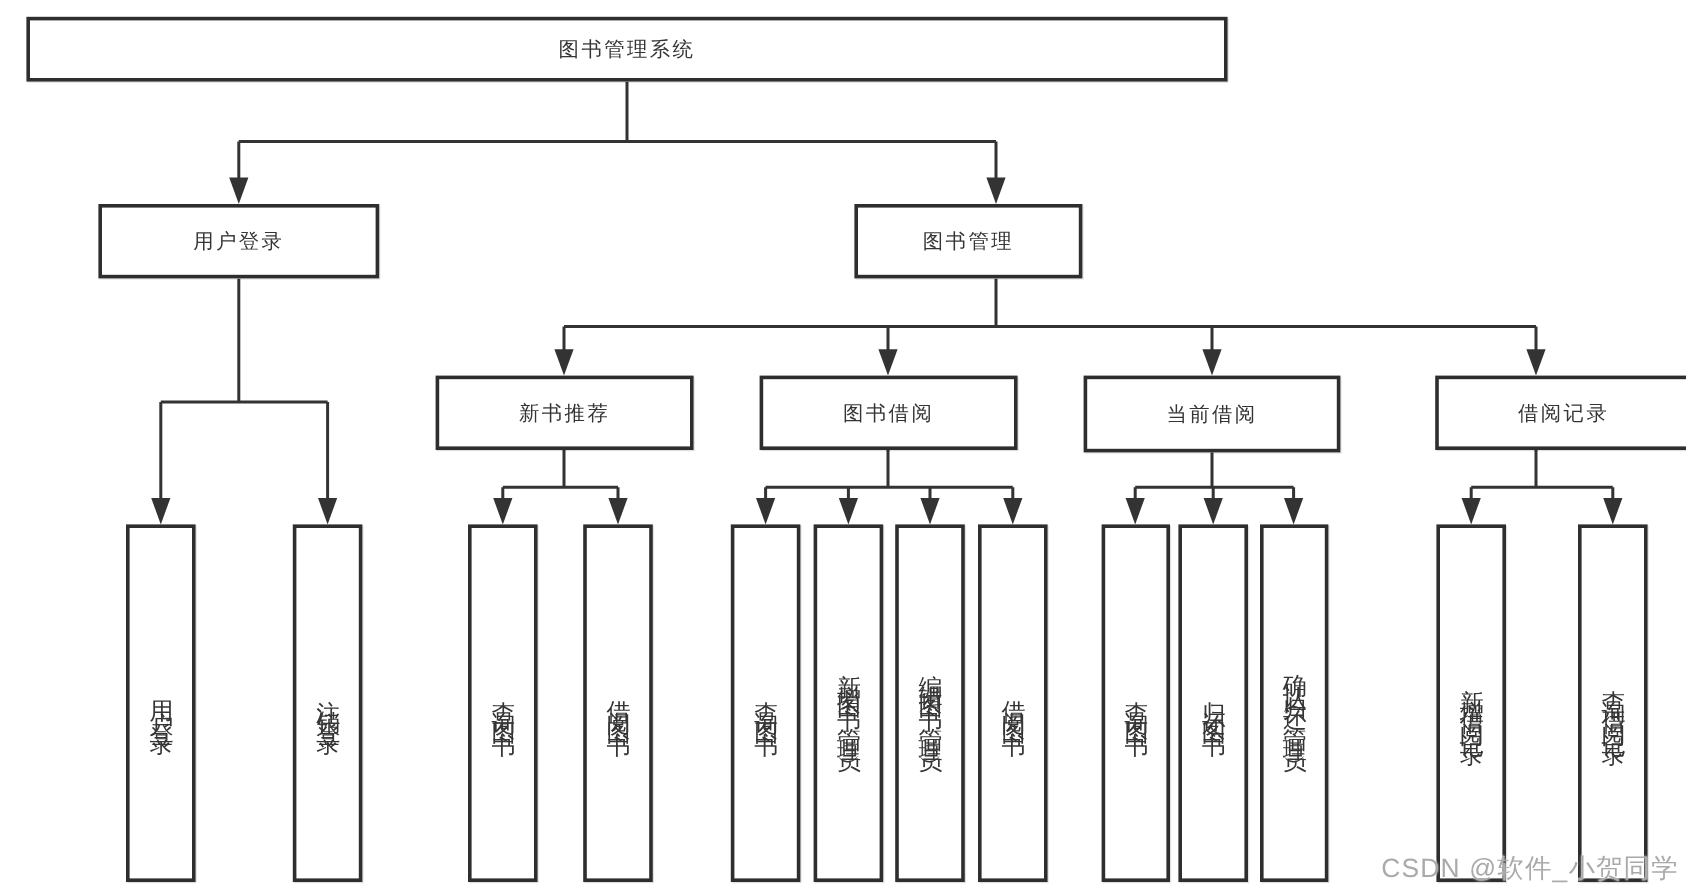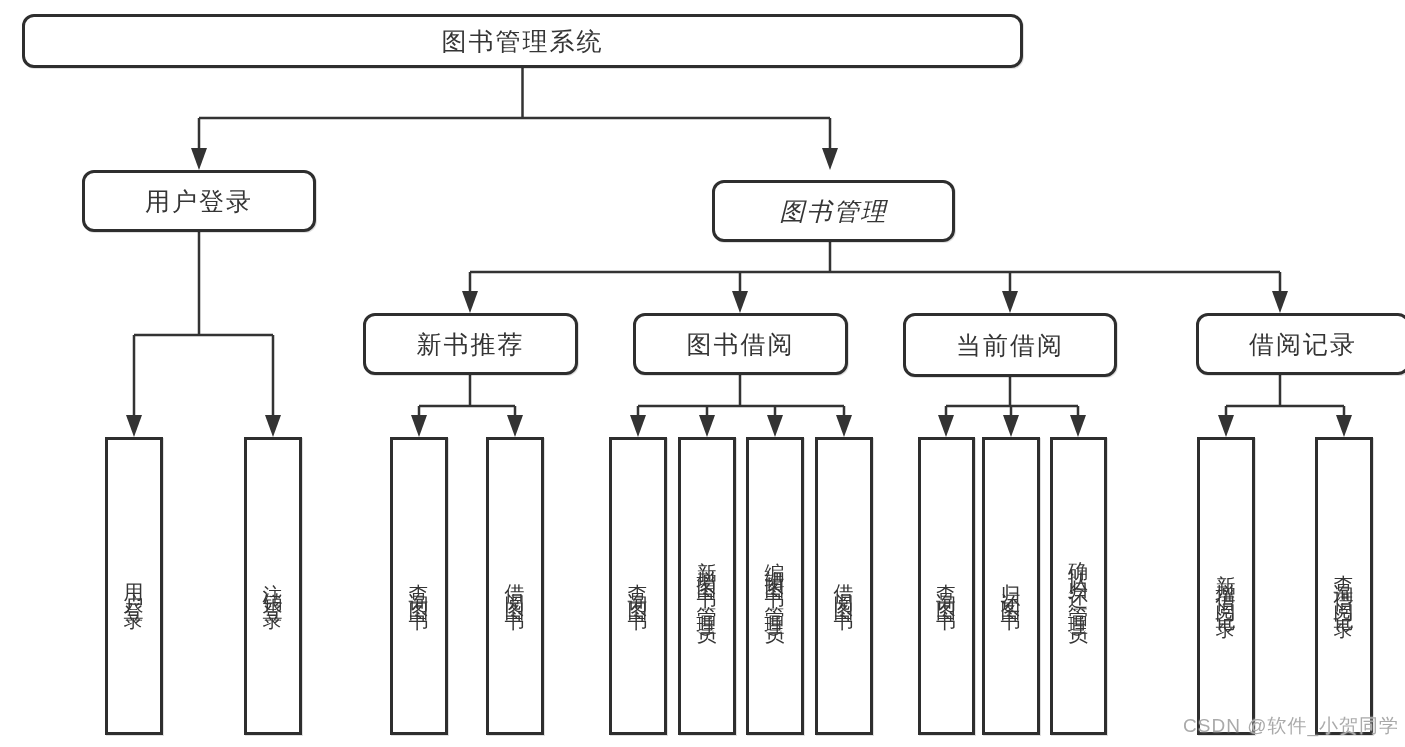--- a/index.html
+++ b/index.html
@@ -26,40 +26,39 @@
     box-sizing: border-box;
     border: 3px solid #2e2e2e;
     background: #ffffff;
     display: flex;
     align-items: center;
     justify-content: center;
     color: #353535;
     box-shadow: 1px 1px 0 rgba(0,0,0,0.12);
   }
   .box-h {
-    font-size: 25px;
+    font-size: 17px;
     letter-spacing: 2px;
     white-space: nowrap;
-    border-radius: 12px;
   }
   .box-v {
     font-size: 20px;
   }
   .box-v .vtext {
     writing-mode: vertical-rl;
     text-orientation: mixed;
     letter-spacing: 9px;
     line-height: 52px;
     white-space: nowrap;
   }
   .watermark {
     position: absolute;
     right: 6px;
     bottom: 8px;
-    font-size: 19px;
+    font-size: 22px;
     color: #aaaaaa;
     letter-spacing: 1px;
     text-shadow: 0 0 2px #ffffff;
     white-space: nowrap;
     z-index: 5;
   }
 </style>
 </head>
 <body>
 
@@ -105,21 +104,21 @@
     </g>
   </svg>
 
   <div class="box box-h" style="left:22px; top:14px; width:1001px; height:54px;">
     <span>图书管理系统</span>
   </div>
 
   <div class="box box-h" style="left:82px; top:170px; width:234px; height:62px;">
     <span>用户登录</span>
   </div>
-  <div class="box box-h" style="left:712px; top:180px; width:243px; height:62px;font-style:italic;">
+  <div class="box box-h" style="left:712px; top:170px; width:190px; height:62px;">
     <span>图书管理</span>
   </div>
 
   <div class="box box-h" style="left:363px; top:313px; width:215px; height:62px;">
     <span>新书推荐</span>
   </div>
   <div class="box box-h" style="left:633px; top:313px; width:215px; height:62px;">
     <span>图书借阅</span>
   </div>
   <div class="box box-h" style="left:903px; top:313px; width:214px; height:64px;">

